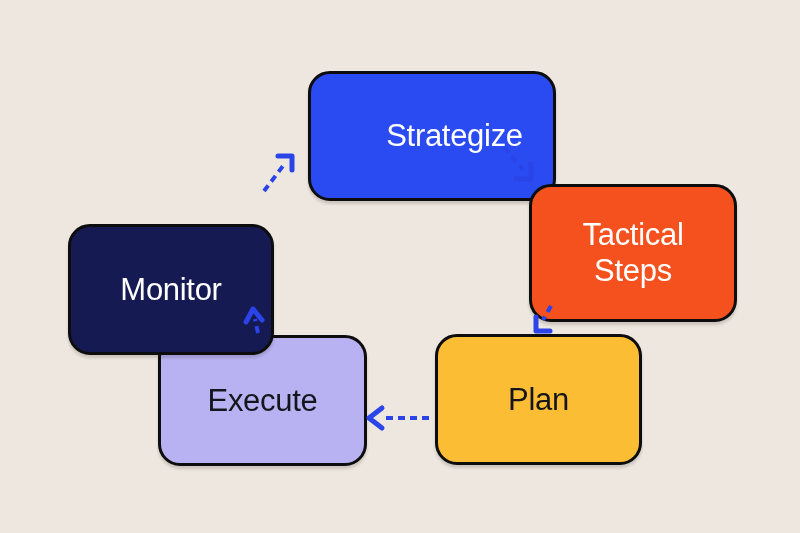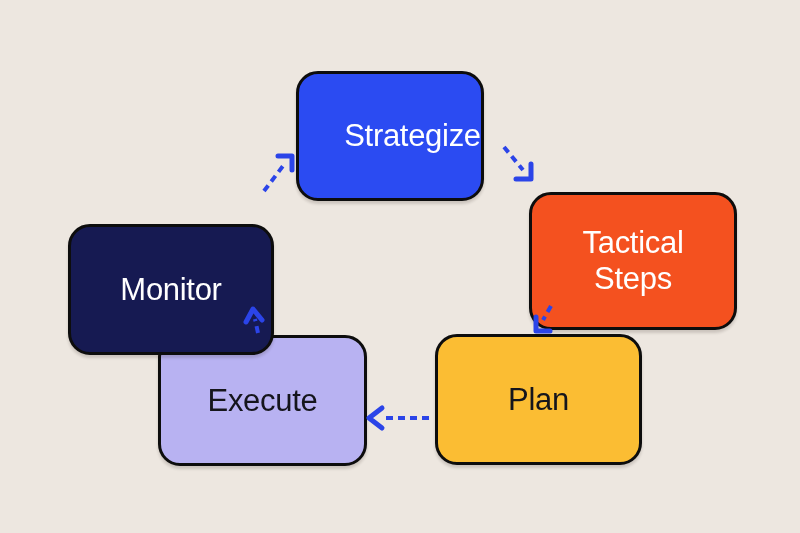--- a/index.html
+++ b/index.html
@@ -28,22 +28,22 @@
     box-shadow:0 3px 3px rgba(30,20,10,0.16);
   }
   .node-label{
     font-size:31px;
     font-weight:500;
     letter-spacing:-0.3px;
     line-height:1.15;
     text-align:center;
     white-space:pre-line;
   }
-  #node-strategize{left:296px;top:71px;width:188px;height:130px;padding-left:45px;}
-  #node-tactical-steps{left:529px;top:192px;width:208px;height:138px;}
+  #node-strategize{left:308px;top:71px;width:248px;height:130px;padding-left:45px;}
+  #node-tactical-steps{left:529px;top:184px;width:208px;height:138px;}
   #node-plan{left:435px;top:334px;width:207px;height:131px;}
   #node-execute{left:158px;top:335px;width:209px;height:131px;}
   #node-monitor{left:68px;top:176px;width:206px;height:131px;margin-top:48px;}
 </style>
 </head>
 <body>
 
 <div class="stage" style="background-color: rgb(237, 231, 224);">
 
   <div class="node" id="node-strategize" style="background-color: rgb(43, 75, 242); border-color: rgb(13, 13, 13);">

